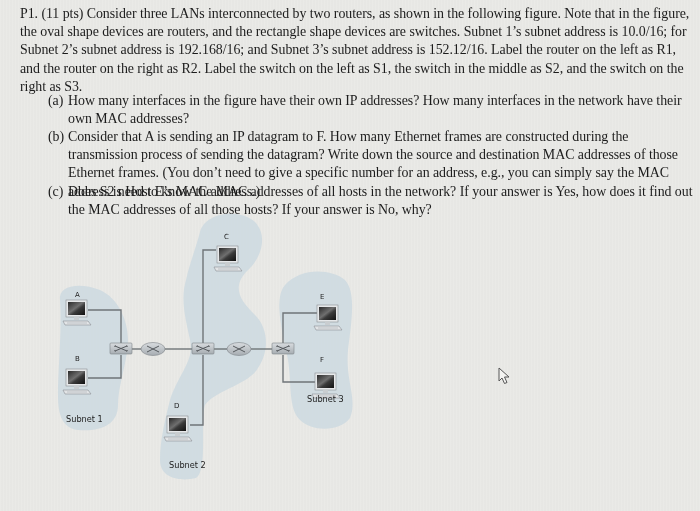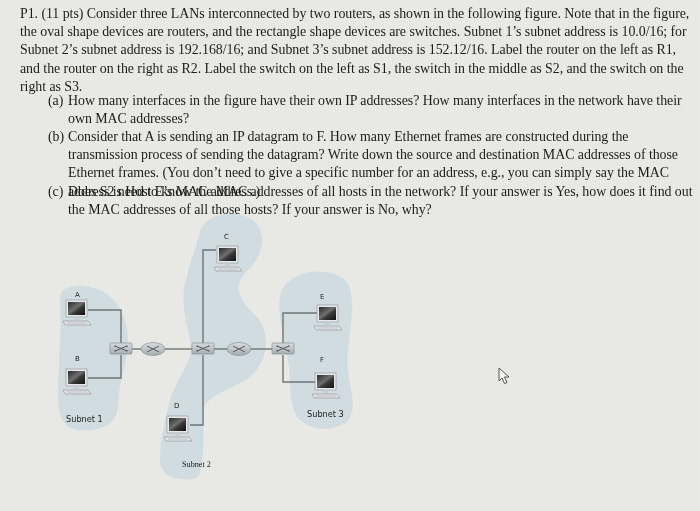--- a/index.html
+++ b/index.html
@@ -165,20 +165,20 @@
     </svg>
 
     <span class="hostlabel" style="left:75px; top:291px;">A</span>
     <span class="hostlabel" style="left:75px; top:355px;">B</span>
     <span class="hostlabel" style="left:224px; top:233px;">C</span>
     <span class="hostlabel" style="left:174px; top:402px;">D</span>
     <span class="hostlabel" style="left:320px; top:293px;">E</span>
     <span class="hostlabel" style="left:320px; top:356px;">F</span>
 
     <span class="subnetlabel" style="left:66px; top:414px;">Subnet 1</span>
-    <span class="subnetlabel" style="left:182px; top:460px;font-family:Liberation Serif, serif;">Subnet 2</span>
-    <span class="subnetlabel" style="left:307px; top:409px;">Subnet 3</span>
+    <span class="subnetlabel" style="left:169px; top:460px;">Subnet 2</span>
+    <span class="subnetlabel" style="left:307px; top:394px;">Subnet 3</span>
   </div>
 
   <svg class="cursor" viewBox="0 0 14 18">
     <path d="M1,1 L1,14 L4,11 L6.5,16.5 L9,15.5 L6.5,10 L11,10 Z" fill="#f4f4f2" stroke="#555" stroke-width="1"></path>
   </svg>
 </div>
 
 </body></html>

